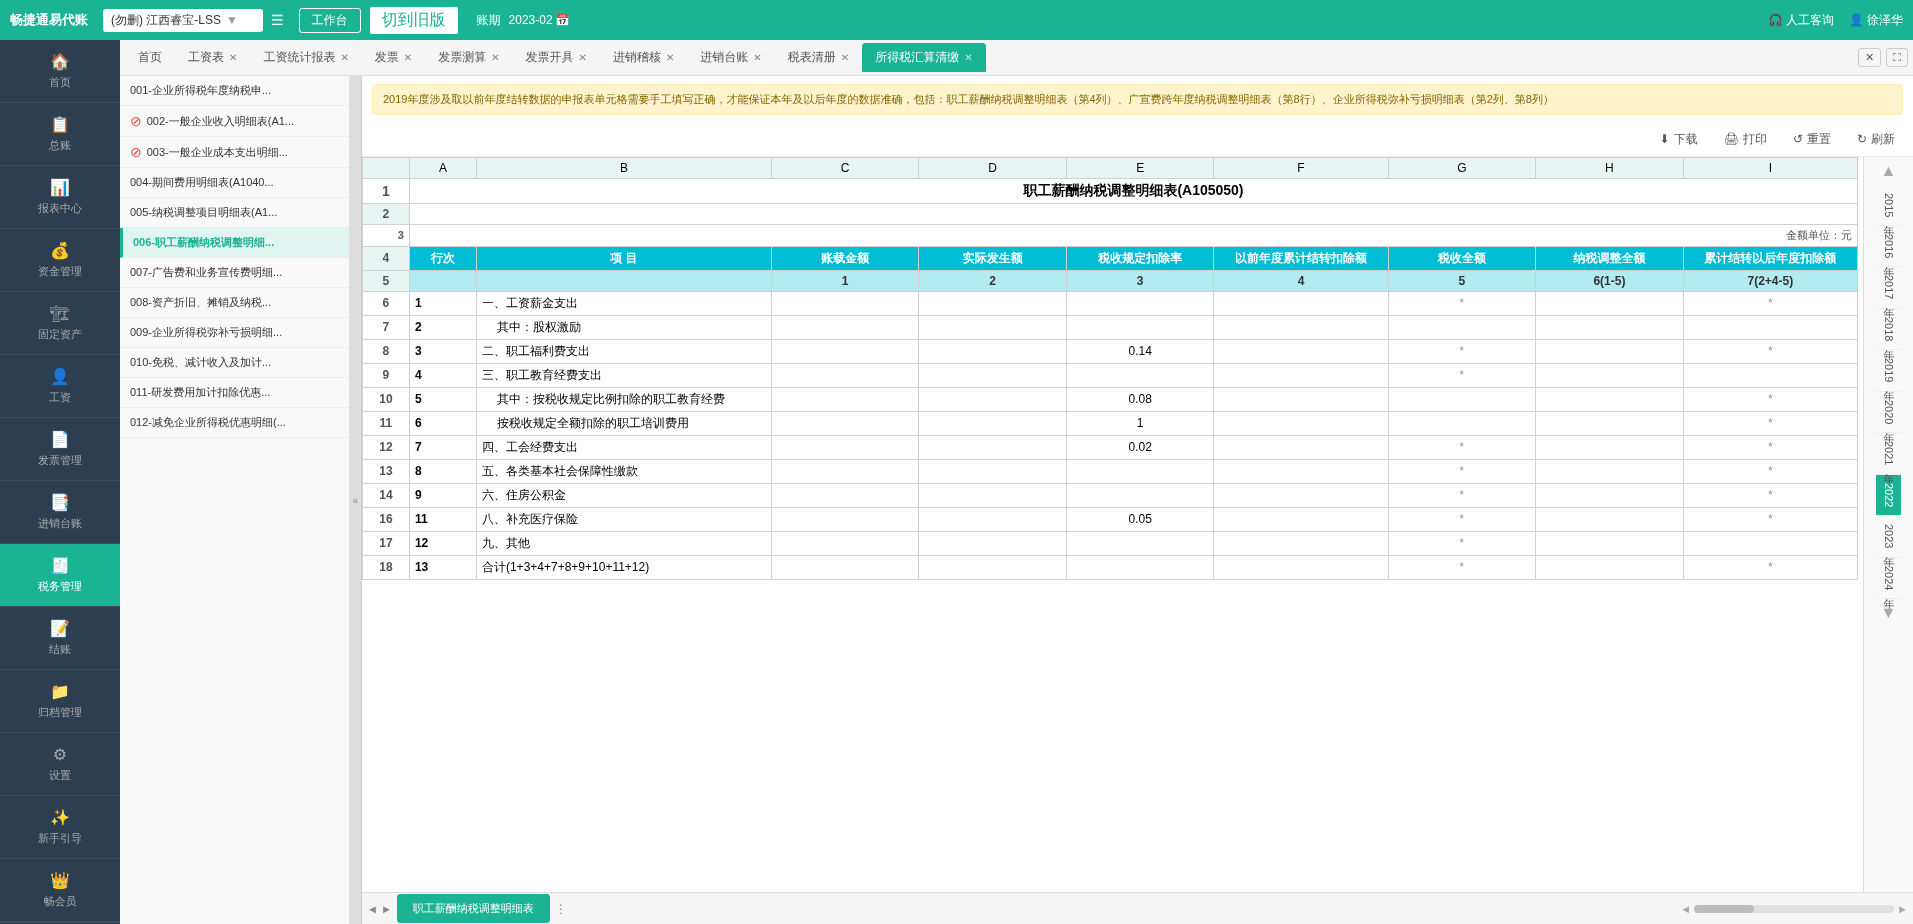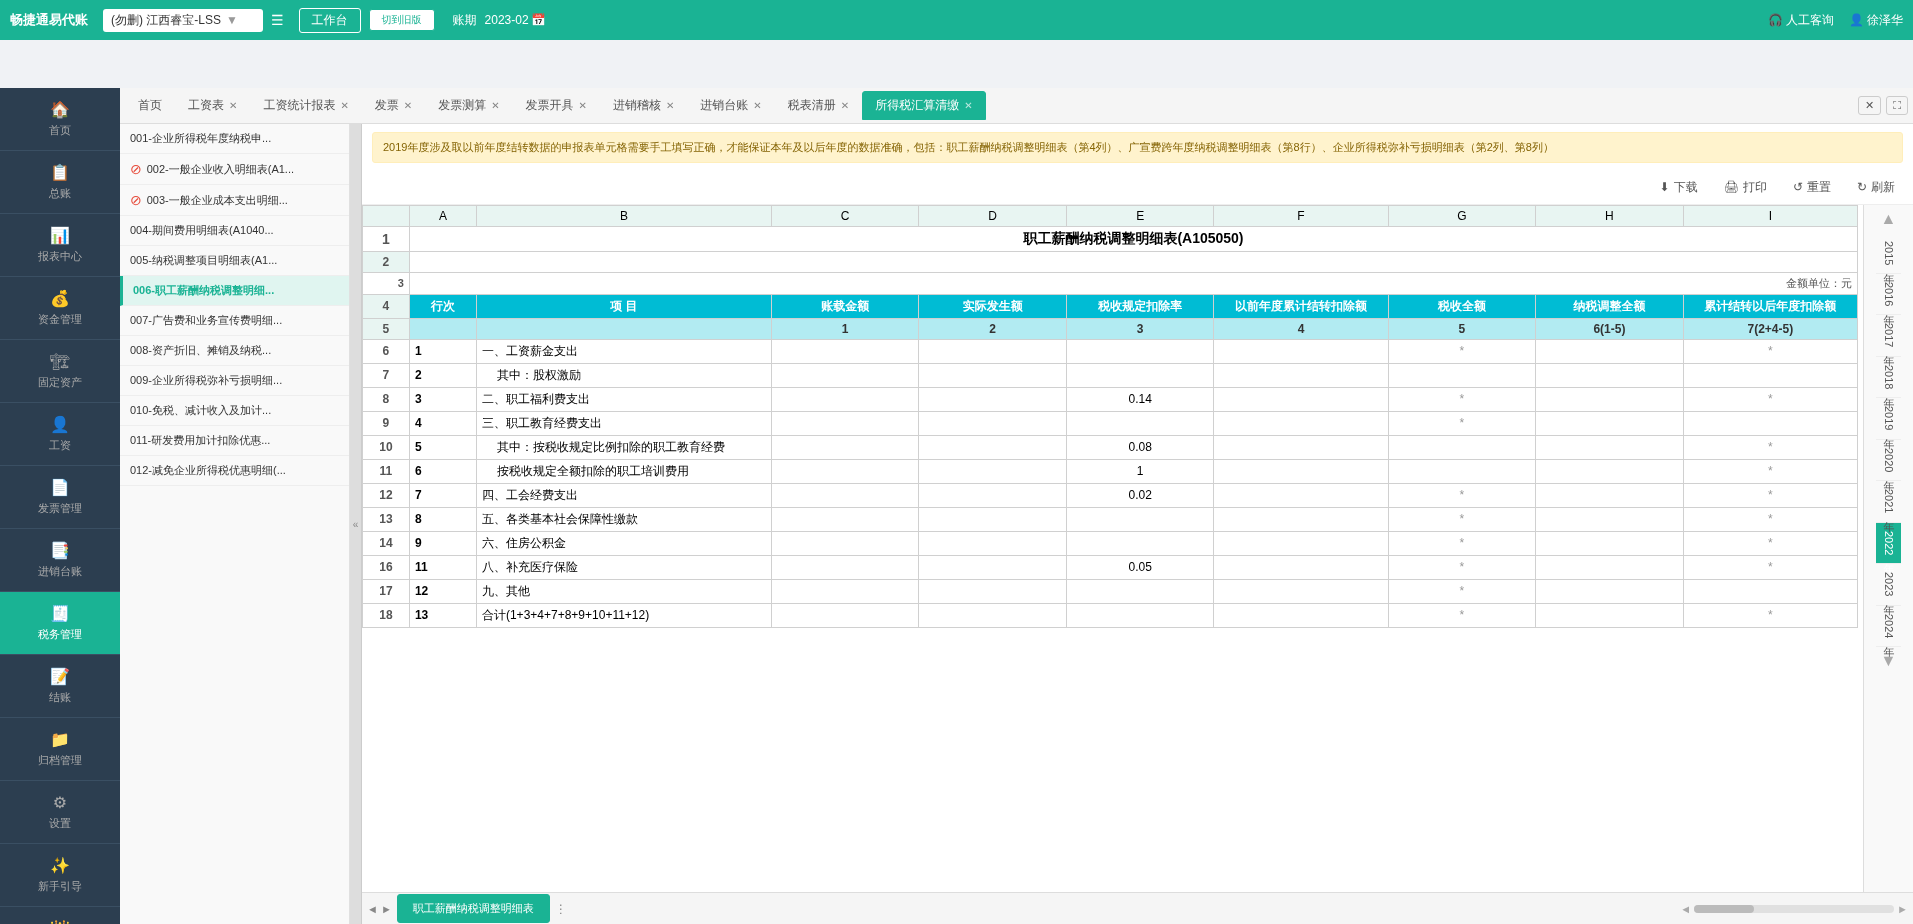--- a/index.html
+++ b/index.html
@@ -1,26 +1,26 @@
 <!DOCTYPE html>
 <html><head>
   <meta charset="utf-8">
   <style>
     * { box-sizing: border-box; margin: 0; padding: 0; }
     body { font-family: 'Microsoft YaHei', Arial, sans-serif; font-size: 12px; background: #f0f2f5; overflow: hidden; }
 
     
-    .app-container { display: flex; flex-direction: column; height: 924px; width: 1913px; gap: 48px; }
+    .app-container { display: flex; flex-direction: column; height: 924px; width: 1913px; }
     .top-bar { height: 40px; background: #1ab394; display: flex; align-items: center; padding: 0 10px; flex-shrink: 0; }
     .top-bar-logo { color: white; font-size: 13px; font-weight: bold; margin-right: 15px; white-space: nowrap; }
     .top-bar-company { background: white; border-radius: 3px; padding: 3px 8px; font-size: 12px; color: #333; display: flex; align-items: center; gap: 5px; cursor: pointer; min-width: 160px; }
     .top-bar-company .arrow { color: #999; }
     .top-bar-actions { display: flex; align-items: center; gap: 8px; margin-left: 15px; }
     .btn-workbench { background: #1ab394; color: white; border: 1px solid white; border-radius: 3px; padding: 3px 12px; cursor: pointer; font-size: 12px; }
-    .btn-old { background: white; color: #1ab394; border: 1px solid #1ab394; border-radius: 3px; padding: 3px 12px; cursor: pointer; font-size: 10px; }
+    .btn-old { background: white; color: #1ab394; border: 1px solid #1ab394; border-radius: 3px; padding: 3px 12px; cursor: pointer; font-size: 16px; }
     .period-label { color: white; font-size: 12px; margin-left: 10px; }
     .top-bar-right { margin-left: auto; display: flex; align-items: center; gap: 15px; color: white; font-size: 12px; }
     .top-bar-right span { cursor: pointer; display: flex; align-items: center; gap: 3px; }
 
     .main-layout { display: flex; flex: 1; overflow: hidden; }
     
     
     .sidebar { width: 120px; background: #2c3e50; display: flex; flex-direction: column; flex-shrink: 0; overflow-y: auto; }
     .sidebar-item { display: flex; flex-direction: column; align-items: center; padding: 12px 5px; cursor: pointer; color: #aaa; font-size: 11px; gap: 4px; border-bottom: 1px solid #3a4f63; }
     .sidebar-item.active { background: #1ab394; color: white; }

